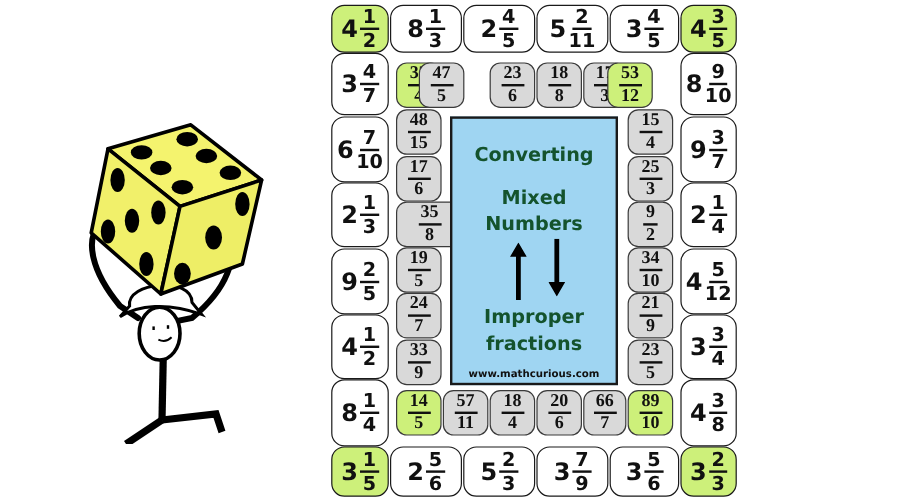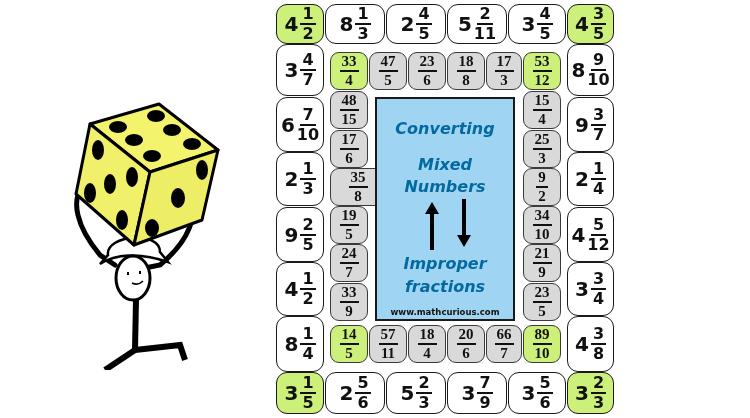--- a/index.html
+++ b/index.html
@@ -12,21 +12,21 @@
   .tile.gray { background:#d9d9d9; border-radius:9px; border-color:#3a3a3a;font-family:Liberation Serif, serif; }
   .tile.gray.green { background:#cdf07a; }
   .mixed { display:flex; align-items:center; gap:2px; }
   .whole { font-size:20px; font-weight:bold; line-height:1; }
   .frac { display:inline-flex; flex-direction:column; align-items:center; font-weight:bold; line-height:1; }
   .frac .num { font-size:16px; padding:0 2px 1px; border-bottom:2.2px solid #111; }
   .frac .den { font-size:16px; padding-top:1px; }
   .imp .num, .imp .den { font-size:15px; }
   .center-panel { position:absolute; left:375px; top:97px; width:140px; height:224px;
           background:#9fd5f2; border:2px solid #1a1a1a; box-sizing:border-box; text-align:center; }
-  .center-panel .line { position:absolute; left:0; right:0; font-size:16px; font-weight:bold; color:#0369a1;font-style:italic; }
+  .center-panel .line { position:absolute; left:0; right:0; font-size:16px; font-weight:bold; color:#14532d; }
   .center-panel .url { position:absolute; left:0; right:0; bottom:2px; font-size:8.5px; font-weight:bold; color:#111; }
   .arrow { position:absolute; }
 </style>
 </head>
 <body>
 
 <svg style="position:absolute;left:20px;top:40px" width="230" height="330" viewBox="0 0 230 330">
 
   <path d="M62 148 C 52 160, 55 185, 80 215 L 95 225" stroke="#000" stroke-width="5" fill="none" stroke-linecap="round"></path>
   <path d="M170 155 C 178 175, 170 200, 140 225 L 125 228" stroke="#000" stroke-width="5" fill="none" stroke-linecap="round"></path>
@@ -284,21 +284,21 @@
           <span class="den">8</span>
         </span>
       </span>
     </div>
     <div class="tile gray green" style="left: 330px; top: 52px; width: 38px; height: 38px;">
       <span class="frac imp">
         <span class="num">33</span>
         <span class="den">4</span>
       </span>
     </div>
-    <div class="tile gray" style="left: 369px; top: 52px; width: 38px; height: 38px;">
+    <div class="tile gray" style="left: 349px; top: 52px; width: 38px; height: 38px;">
       <span class="frac imp">
         <span class="num">47</span>
         <span class="den">5</span>
       </span>
     </div>
     <div class="tile gray" style="left: 408px; top: 52px; width: 38px; height: 38px;">
       <span class="frac imp">
         <span class="num">23</span>
         <span class="den">6</span>
       </span>
@@ -308,21 +308,21 @@
         <span class="num">18</span>
         <span class="den">8</span>
       </span>
     </div>
     <div class="tile gray" style="left: 486px; top: 52px; width: 36px; height: 38px;">
       <span class="frac imp">
         <span class="num">17</span>
         <span class="den">3</span>
       </span>
     </div>
-    <div class="tile gray green" style="left: 523px; top: 52px; width: 38px; height: 38px;">
+    <div class="tile gray green" style="left: 506px; top: 52px; width: 38px; height: 38px;">
       <span class="frac imp">
         <span class="num">53</span>
         <span class="den">12</span>
       </span>
     </div>
     <div class="tile gray green" style="left: 330px; top: 325px; width: 38px; height: 38px;">
       <span class="frac imp">
         <span class="num">14</span>
         <span class="den">5</span>
       </span>

